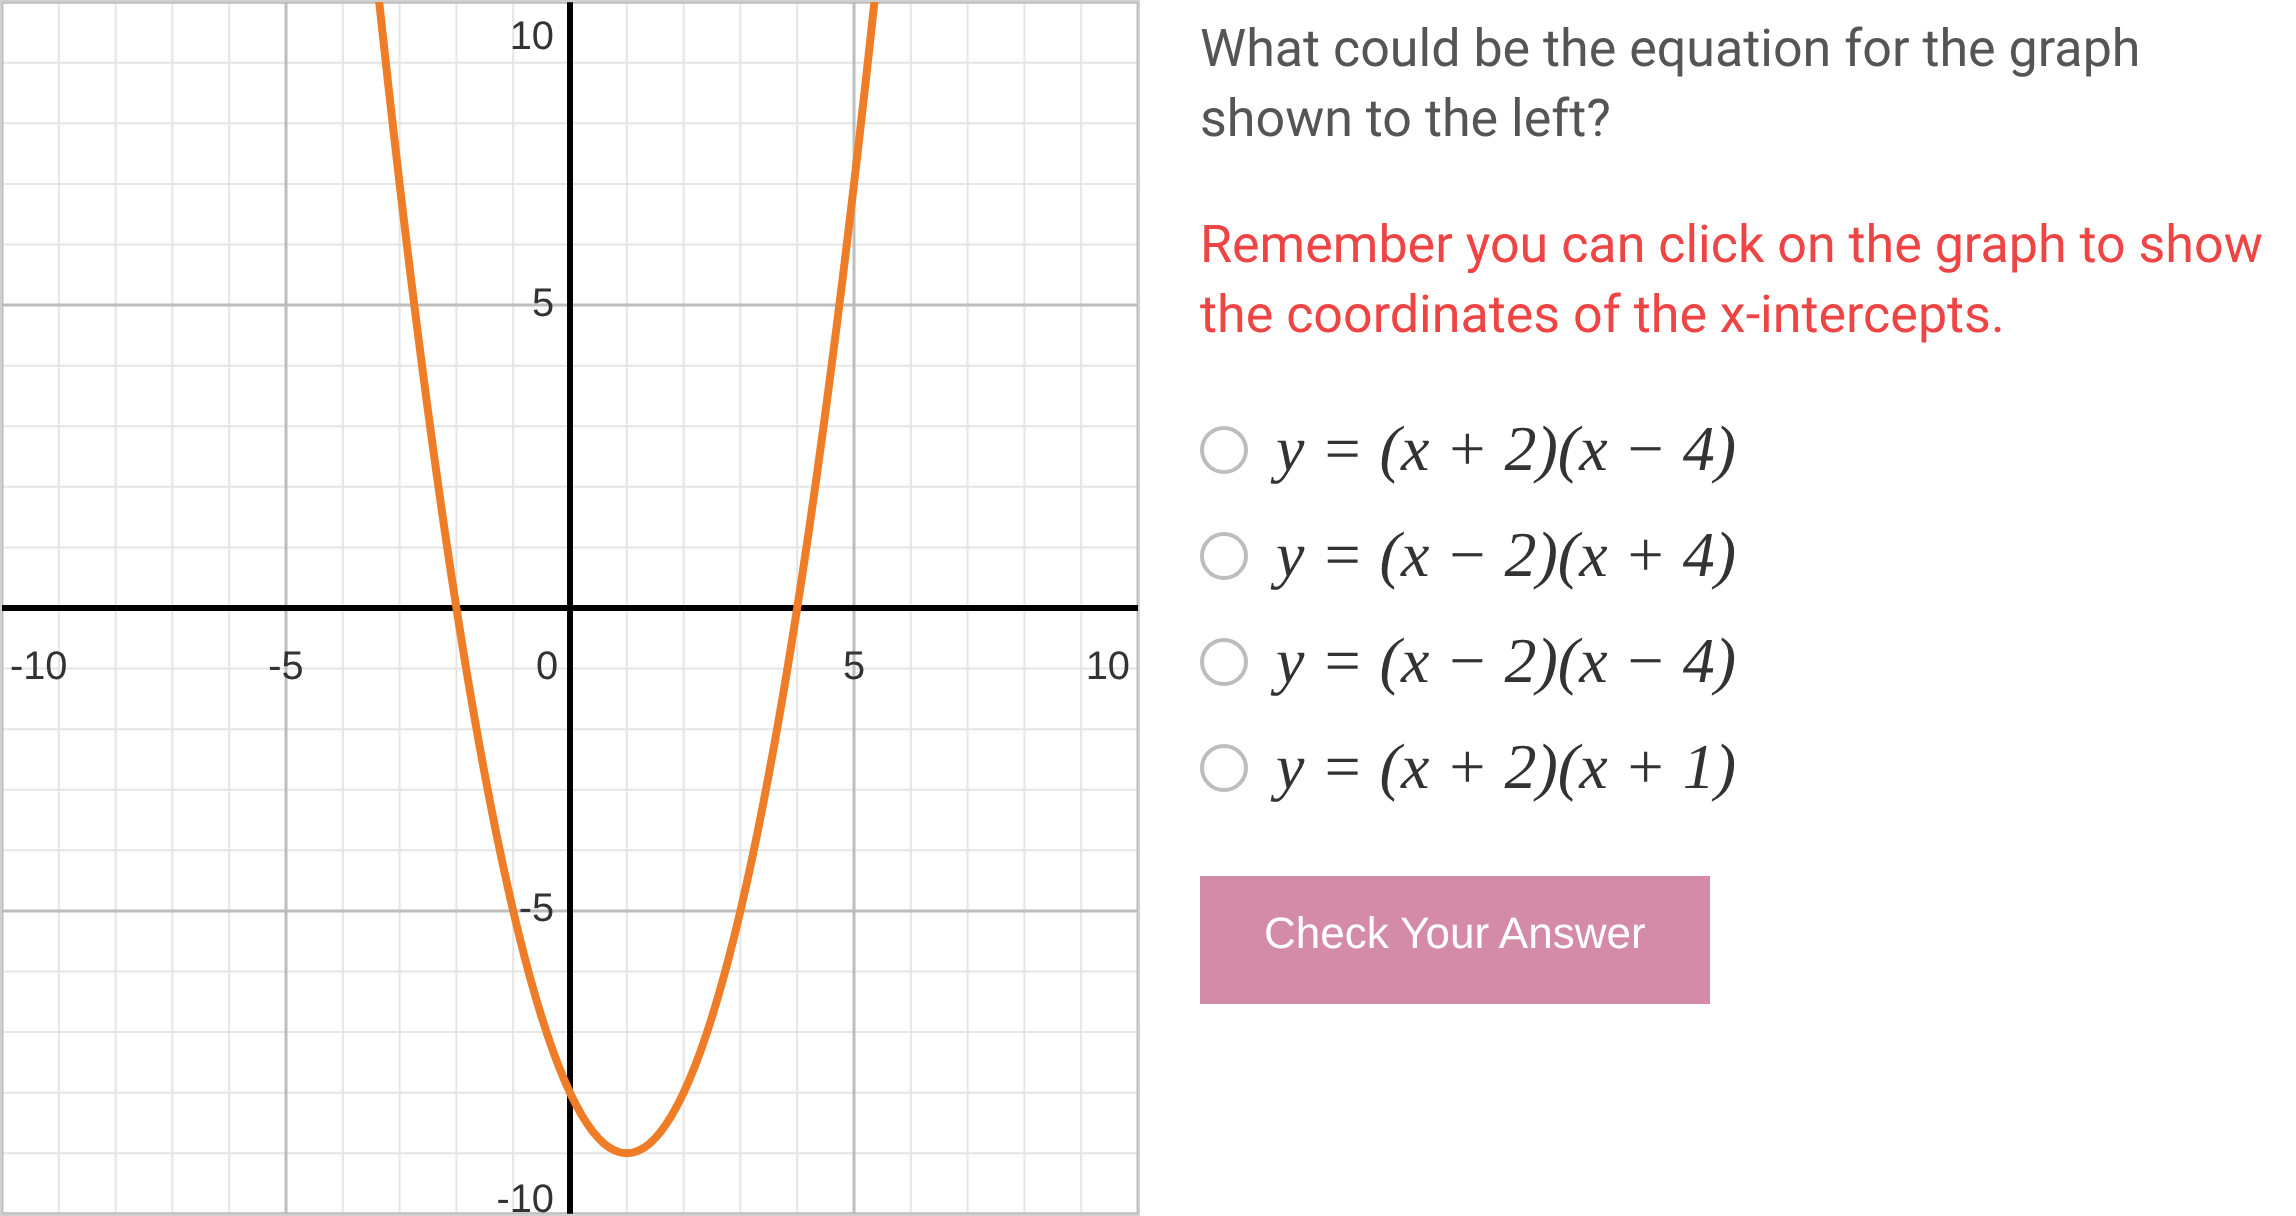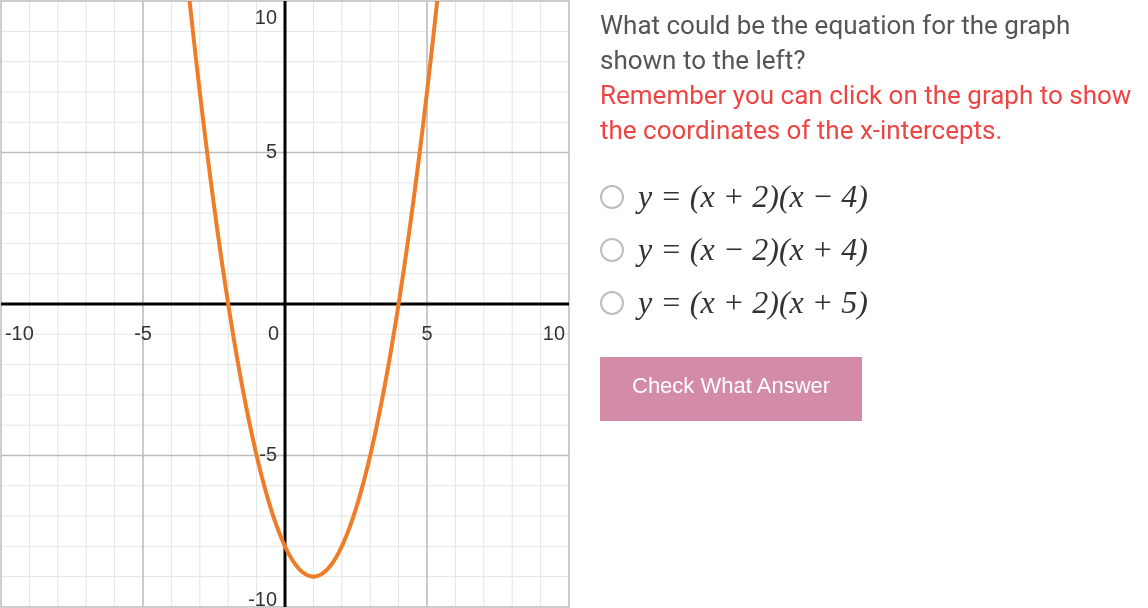--- a/index.html
+++ b/index.html
@@ -24,20 +24,21 @@
   }
   .right-pane {
     flex: 1;
     padding: 8px 10px 0 30px;
     color: #444;
   }
   .question {
     font-size: 26px;
     line-height: 1.35;
     color: #555;
+    margin-bottom: 28px;
   }
   .hint {
     font-size: 26px;
     line-height: 1.35;
     color: #ef4444;
     margin-bottom: 22px;
   }
   .options {
     list-style: none;
   }
@@ -169,19 +170,23 @@
       <li class="option">
         <span class="radio-circle"></span>
         <span class="option-label">y = (x + 2)(x − 4)</span>
       </li>
       <li class="option">
         <span class="radio-circle"></span>
         <span class="option-label">y = (x − 2)(x + 4)</span>
       </li>
       <li class="option">
         <span class="radio-circle"></span>
-        <span class="option-label">y = (x + 2)(x + 5)</span>
+        <span class="option-label">y = (x − 2)(x − 4)</span>
+      </li>
+      <li class="option">
+        <span class="radio-circle"></span>
+        <span class="option-label">y = (x + 2)(x + 1)</span>
       </li>
     </ul>
 
-    <button class="check-btn">Check What Answer</button>
+    <button class="check-btn">Check Your Answer</button>
   </div>
 </div>
 
 </body></html>

